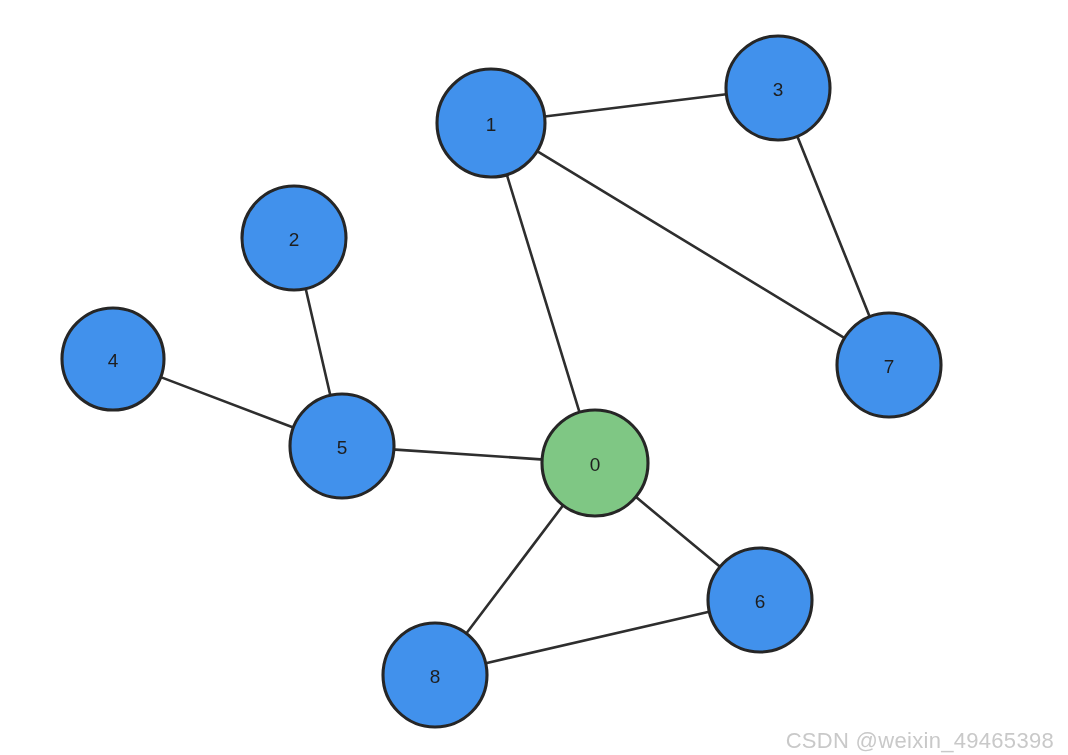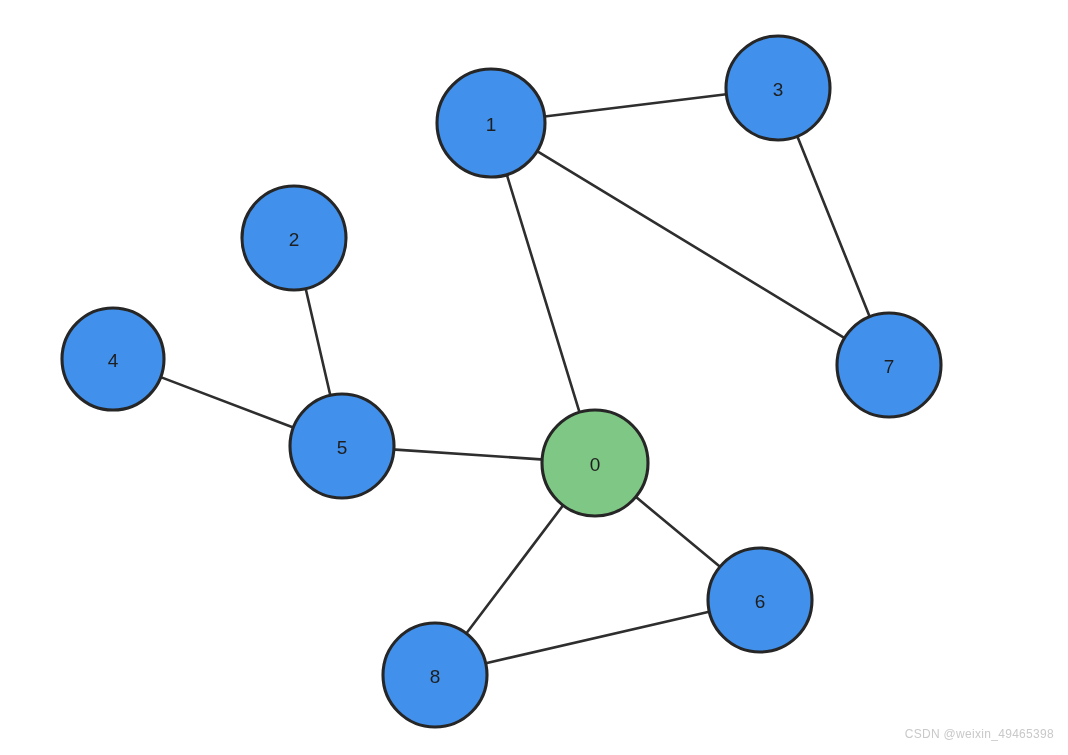--- a/index.html
+++ b/index.html
@@ -40,23 +40,23 @@
     font-size: 19px;
     fill: #1e1e1e;
     text-anchor: middle;
     dominant-baseline: central;
     paint-order: stroke;
     user-select: none;
   }
   #watermark {
     position: absolute;
     right: 14px;
-    bottom: 14px;
+    bottom: 1px;
     font-family: "Liberation Sans", sans-serif;
-    font-size: 12px;
+    font-size: 22px;
     color: #c9c9c9;
     letter-spacing: 0.3px;
     white-space: nowrap;
     user-select: none;
   }
 </style>
 </head>
 <body>
 
 <div id="canvas-wrap">

